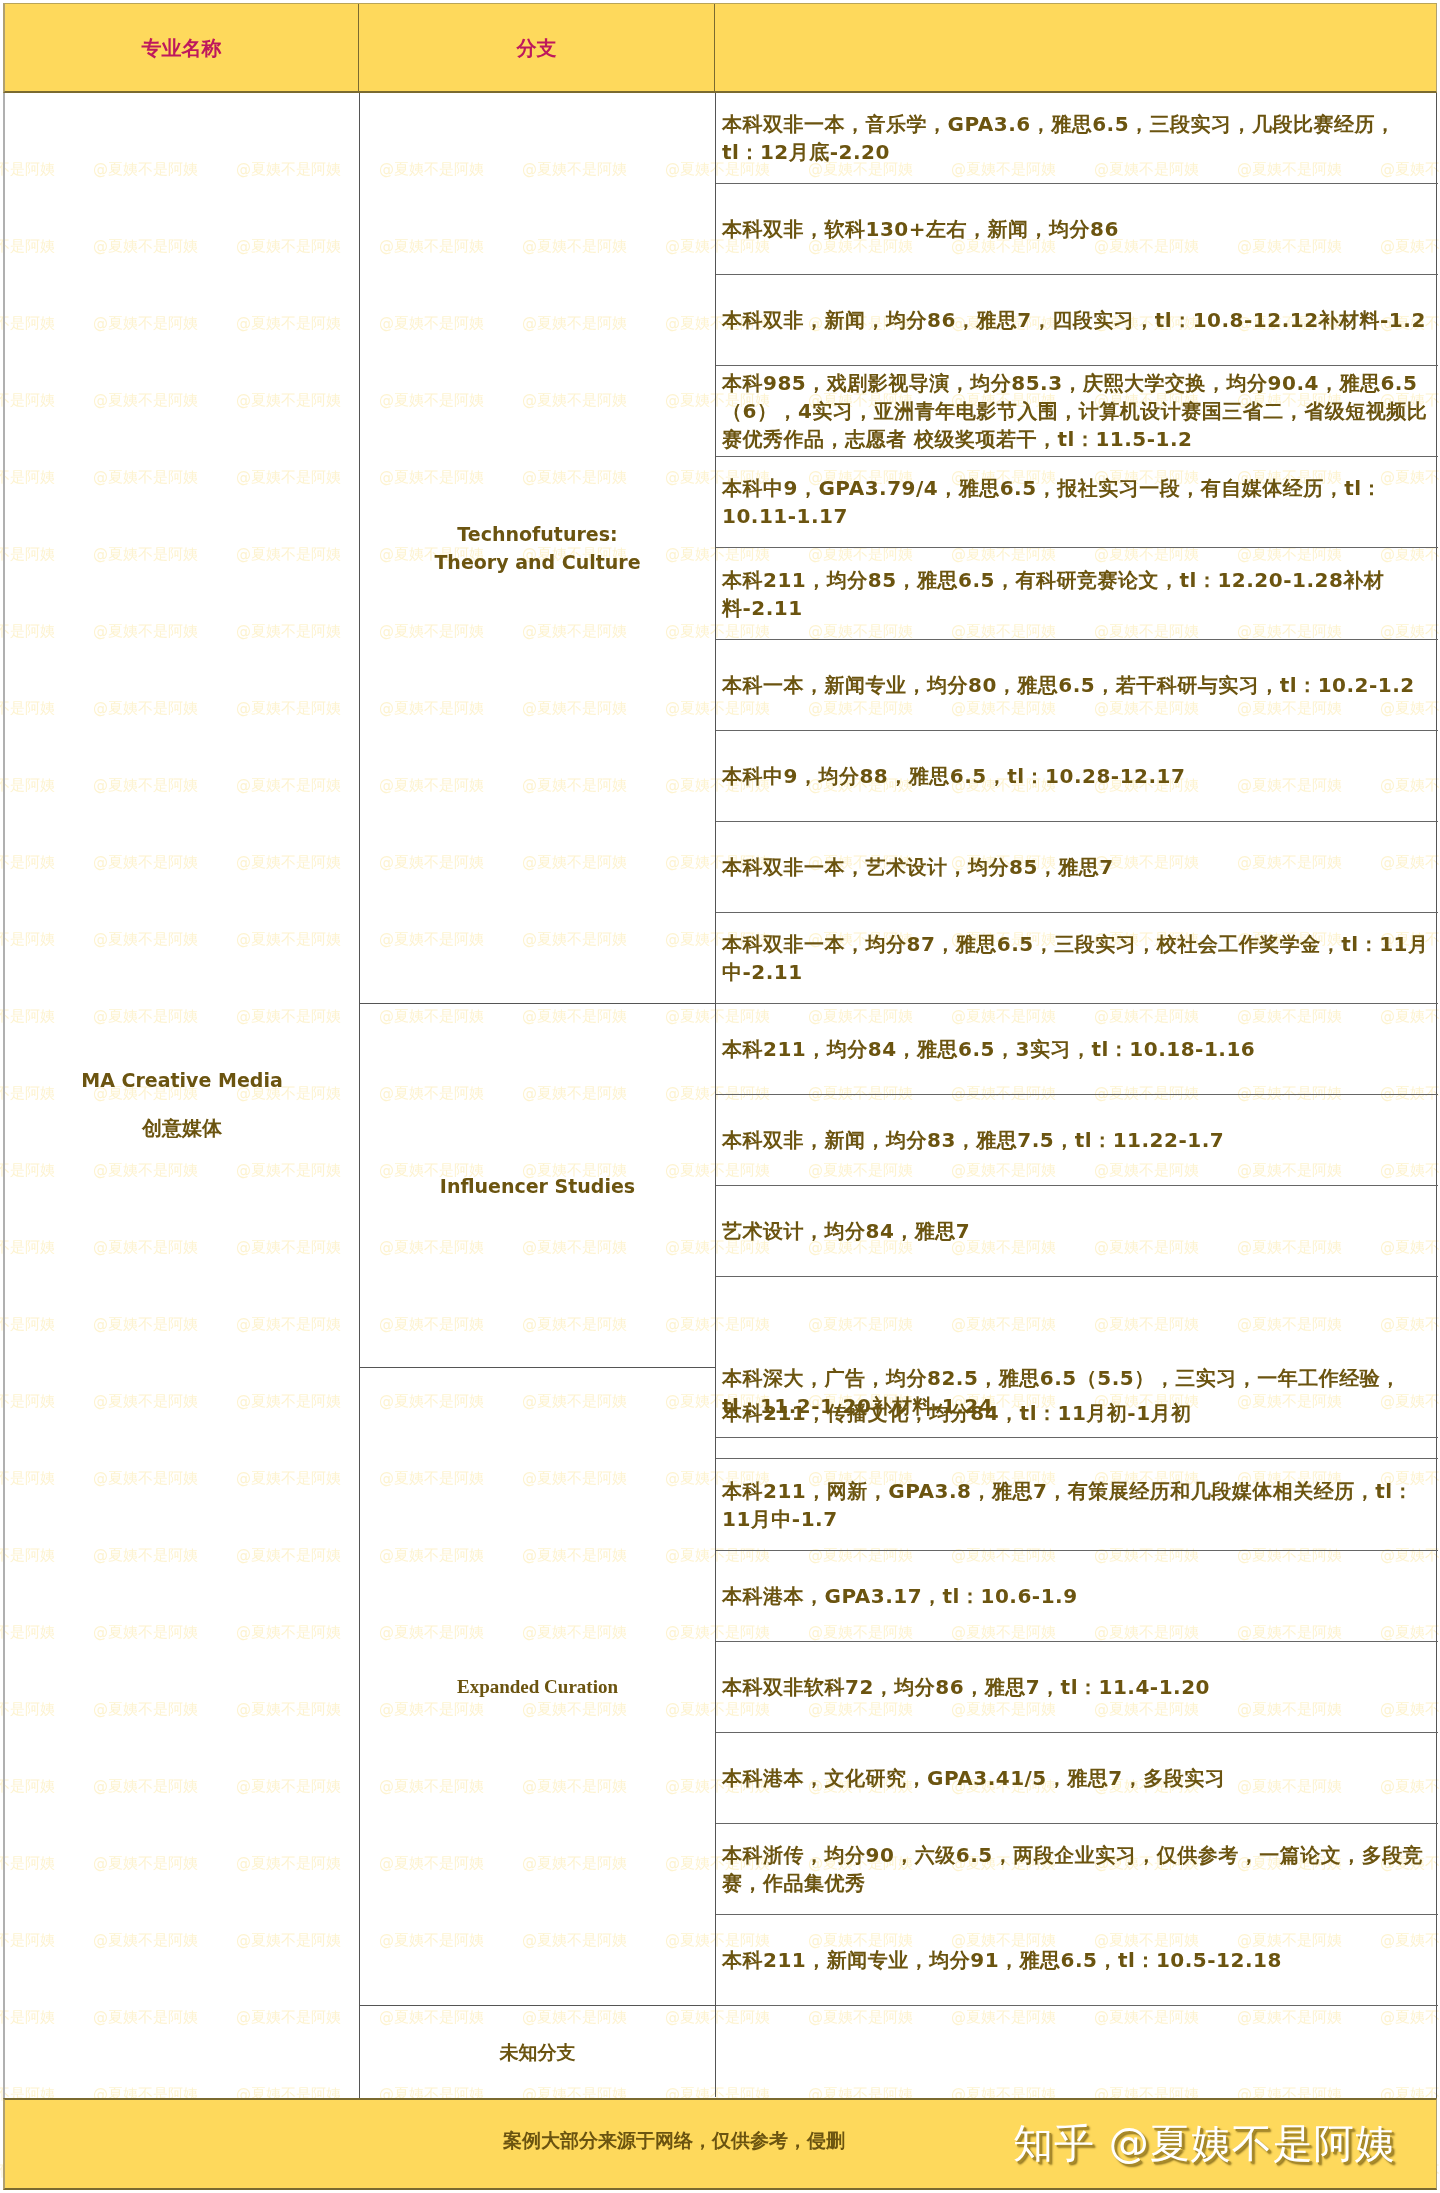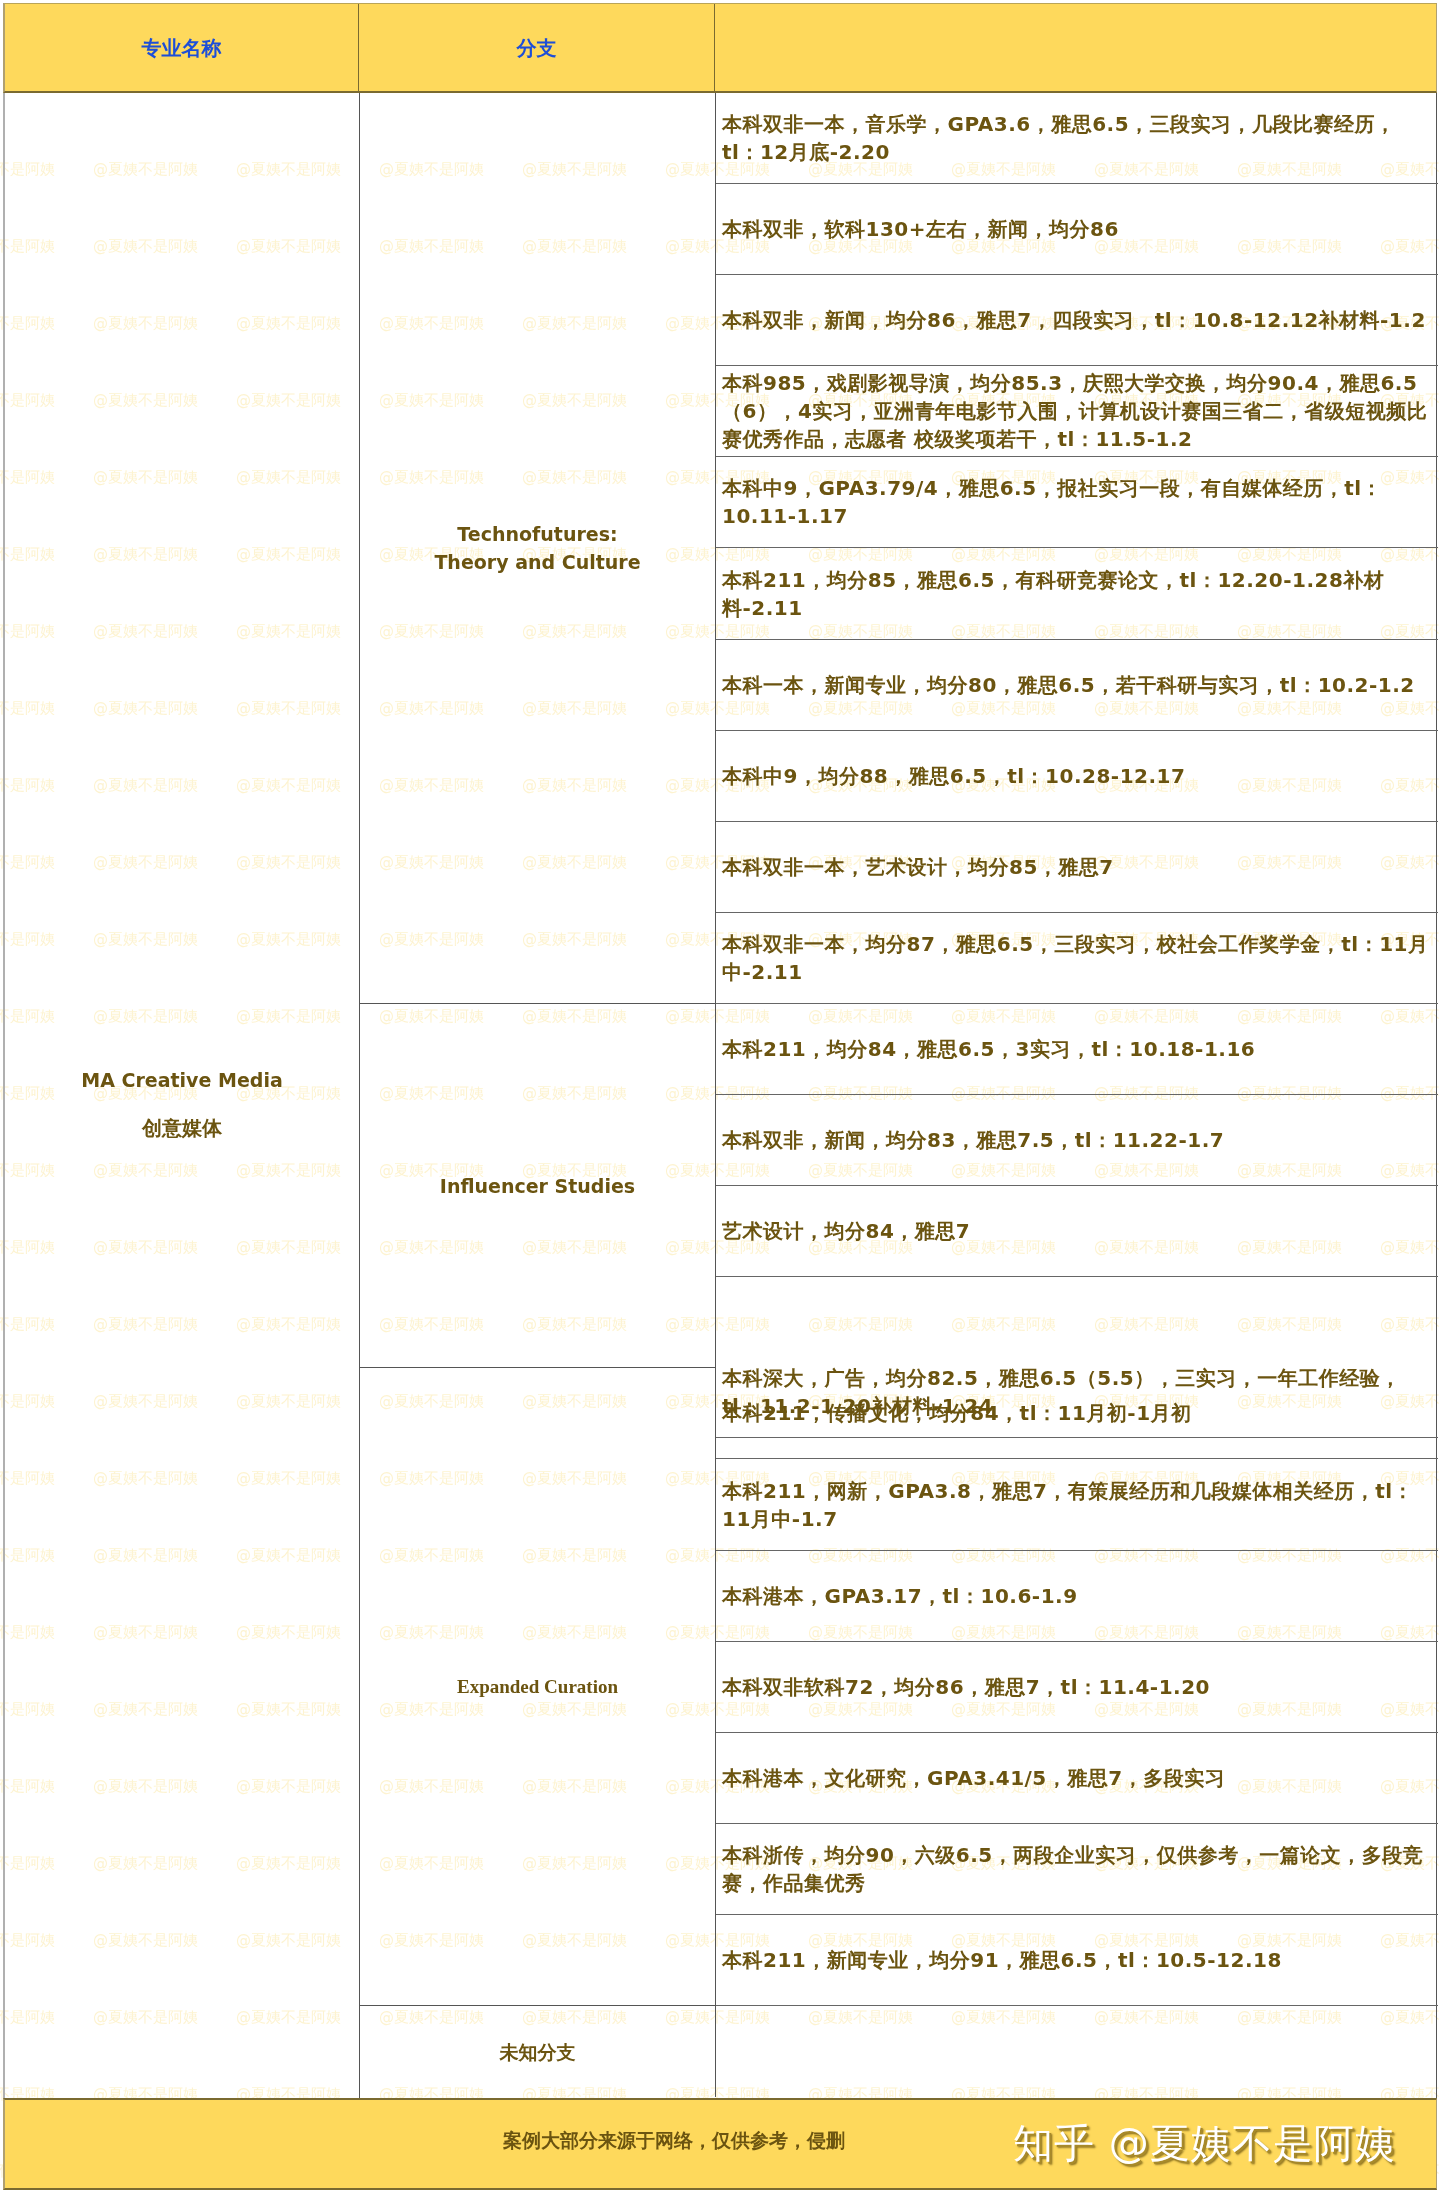--- a/index.html
+++ b/index.html
@@ -9,21 +9,21 @@
   .sheet { position: absolute; left: 3px; top: 3px; width: 1434px; height: 2187px; }
 
   .header {
     position: absolute; left: 0; top: 0; width: 1434px; height: 90px;
     background: #fed95c; border-top: 1px solid #b9a458; border-bottom: 2px solid #7a6a30;
     border-left: 2px solid #b0a070; border-right: 1px solid #b0a070;
   }
   .hcell {
     position: absolute; top: 0; height: 88px;
     display: flex; align-items: center; justify-content: center;
-    font-size: 20px; font-weight: bold; color: #1d4ed8;
+    font-size: 20px; font-weight: bold; color: #be185d;
   }
   .hcell.c1 { left: 0; width: 354px; border-right: 1px solid #7a6a30; }
   .hcell.c2 { left: 354px; width: 356px; border-right: 1px solid #7a6a30; }
   .hcell.c3 { left: 710px; width: 722px; font-weight: normal; }
 
   .body-area { position: absolute; left: 0; top: 90px; width: 1434px; height: 2005px;
     border-left: 2px solid #b0b0b0; border-right: 1px solid #555; }
 
   .major-cell {
     position: absolute; left: 0; top: 0; width: 355px; height: 2005px;

